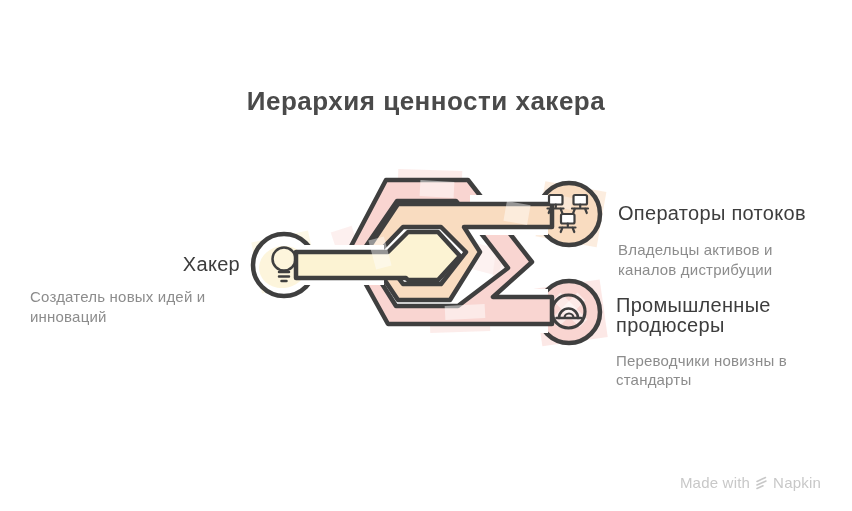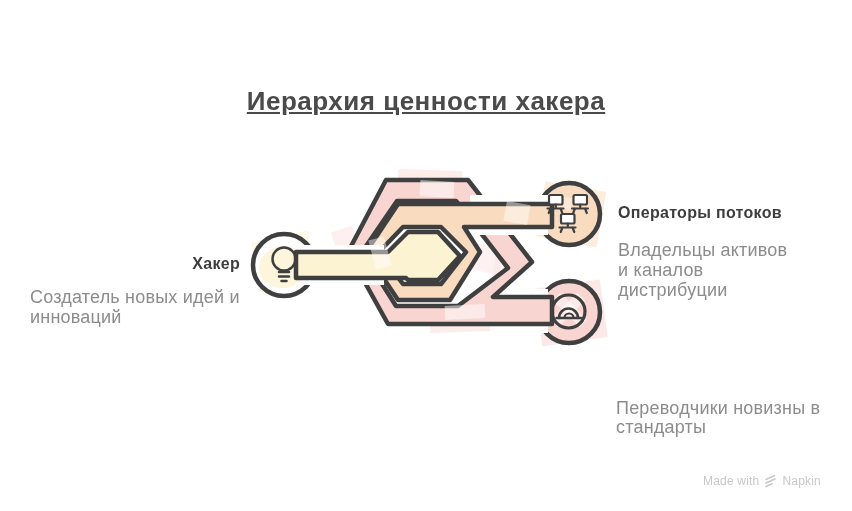--- a/index.html
+++ b/index.html
@@ -2,31 +2,31 @@
 <html><head>
 <meta charset="utf-8">
 <style>
   html,body{margin:0;padding:0;background:#ffffff;}
   #stage{position:relative;width:852px;height:511px;background:#ffffff;overflow:hidden;
          font-family:"Liberation Sans","DejaVu Sans",sans-serif;}
   #diagram-svg{position:absolute;left:0;top:0;}
   .ink{stroke:#3f3f3f;}
   .txt{position:absolute;}
   .title{left:0;top:86px;width:852px;text-align:center;font-size:26px;font-weight:700;
-         letter-spacing:.5px;color:#4a4a4a;text-decoration:underline;}
-  .node-label{font-size:16px;font-weight:700;color:#3d3d3d;letter-spacing:.3px;line-height:20px;}
-  .node-desc{font-size:18px;color:#8c8c8c;letter-spacing:.2px;line-height:20px;}
+         letter-spacing:.5px;color:#4a4a4a;}
+  .node-label{font-size:20px;font-weight:400;color:#3d3d3d;letter-spacing:.3px;line-height:20px;}
+  .node-desc{font-size:15px;color:#8c8c8c;letter-spacing:.2px;line-height:20px;}
   .hacker-label{right:612px;top:254px;white-space:nowrap;text-align:left;}
   .hacker-desc{right:612px;top:287px;width:210px;text-align:left;}
   .operators-label{left:618px;top:203px;white-space:nowrap;}
   .operators-desc{left:618px;top:240px;width:180px;}
   .producers-label{left:616px;top:295px;width:150px;}
-  .producers-desc{left:616px;top:351px;width:205px;line-height:19px;margin-top:48px;}
+  .producers-desc{left:616px;top:351px;width:205px;line-height:19px;}
   .watermark{position:absolute;right:31px;top:474px;display:flex;align-items:center;gap:5px;
-             font-size:12px;color:#c8c8c8;letter-spacing:.2px;}
+             font-size:15px;color:#c8c8c8;letter-spacing:.2px;}
   .watermark svg{display:block;}
 </style>
 </head>
 <body>
 
 <div id="stage">
 
   <svg id="diagram-svg" width="852" height="511" viewBox="0 0 852 511">
 
     <g>
@@ -98,20 +98,21 @@
   </svg>
 
   <div class="txt title">Иерархия ценности хакера</div>
 
   <div class="txt node-label hacker-label">Хакер</div>
   <div class="txt node-desc hacker-desc">Создатель новых идей и инноваций</div>
 
   <div class="txt node-label operators-label">Операторы потоков</div>
   <div class="txt node-desc operators-desc">Владельцы активов и каналов дистрибуции</div>
 
+  <div class="txt node-label producers-label">Промышленные продюсеры</div>
   <div class="txt node-desc producers-desc">Переводчики новизны в стандарты</div>
 
   <div class="watermark">
     <span>Made with</span>
     <svg width="13" height="14" viewBox="0 0 13 14">
       <g stroke="#c8c8c8" stroke-width="1.6" stroke-linecap="round" fill="none">
         <path d="M2 5.5 L10.5 1.5"></path>
         <path d="M2 9 L11 5"></path>
         <path d="M2 12.5 L8 9.8"></path>
       </g>

